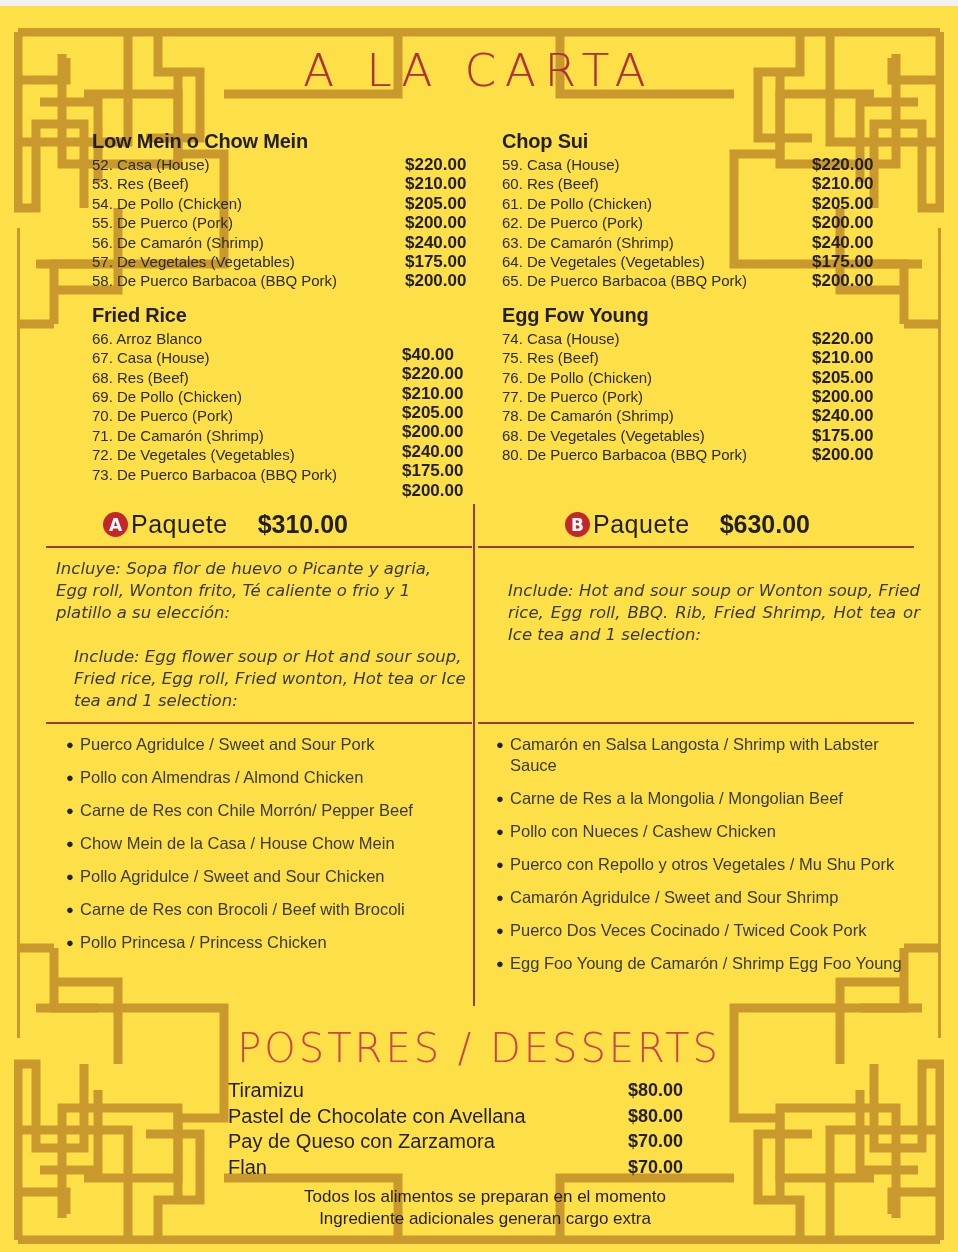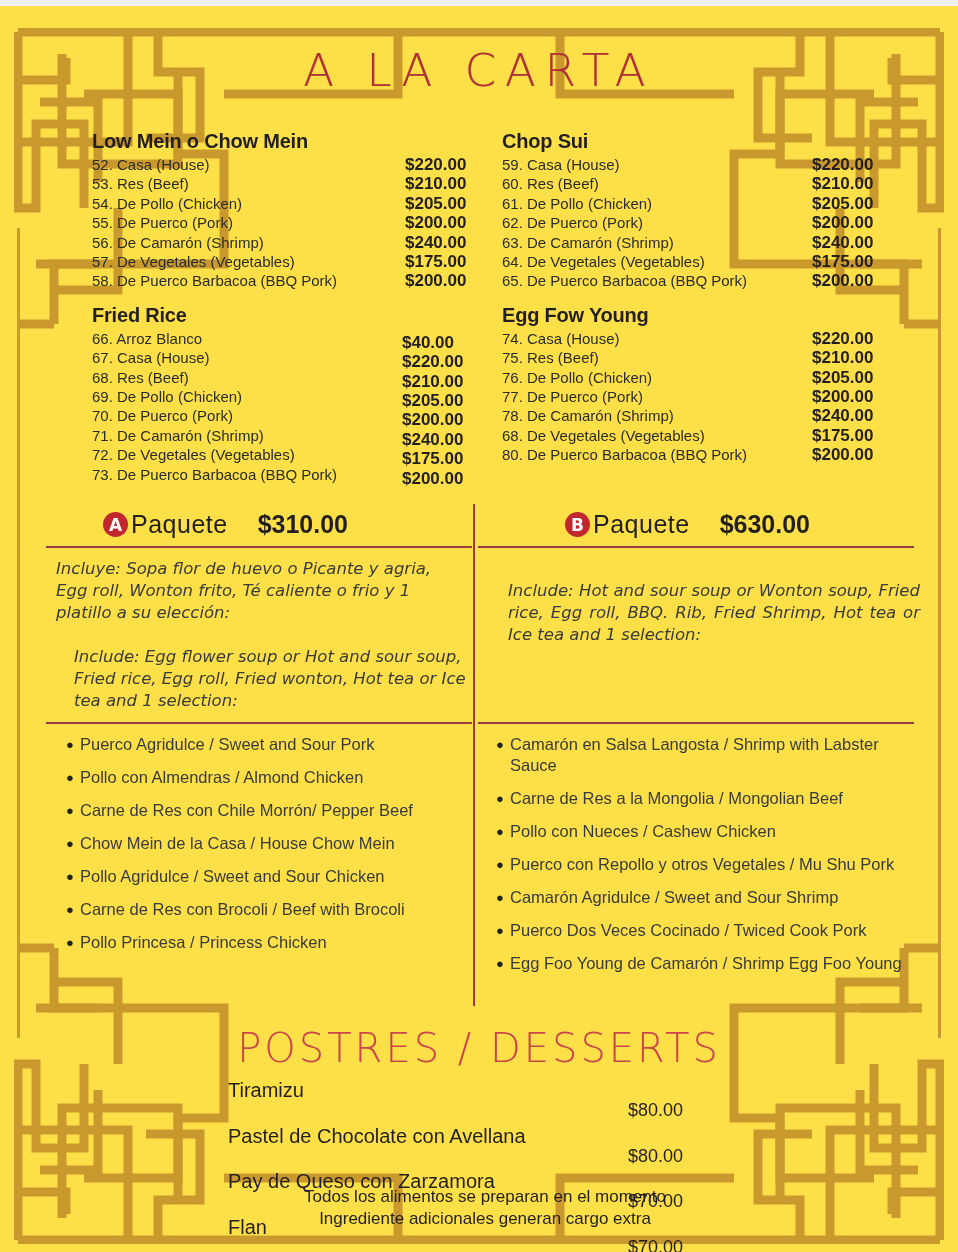--- a/index.html
+++ b/index.html
@@ -50,21 +50,21 @@
     font-size:15px;line-height:19.4px;
     white-space:nowrap;
     color:#2b2b2b;
   }
   .prices{position:absolute;top:0;font-size:17px;font-weight:bold;color:#231f20;line-height:19.4px;}
   .prices div{white-space:nowrap;}
 
   
   #lm-prices{left:313px;top:0px;}
   #cs-prices{left:310px;top:0px;}
-  #fr-prices{left:310px;top:4px;}
+  #fr-prices{left:310px;top:16px;}
   #efy-prices{left:310px;top:0px;}
 
   
   .packs{position:absolute;left:0;top:500px;width:958px;height:520px;}
   .rule{position:absolute;background:#9e3a3f;height:1.5px;}
   .vrule{position:absolute;background:#9e3a3f;width:1.5px;}
 
   .pkhead{position:absolute;display:flex;align-items:center;}
   .badge{
     width:25px;height:25px;border-radius:50%;
@@ -94,21 +94,21 @@
 
   
   .dess-title{
     position:absolute;left:0;right:0;top:1025px;text-align:center;
     color:#c9454b;font-size:40px;font-weight:300;letter-spacing:3px;
     font-family:"DejaVu Sans",sans-serif;
   }
   .dess{position:absolute;left:228px;top:1078px;width:480px;}
   .dess .row{display:flex;font-size:20px;line-height:25.5px;color:#231f20;}
   .dess .dname{width:400px;}
-  .dess .dprice{font-weight:normal;font-size:18px;margin-top:20px;}
+  .dess .dprice{font-weight:bold;font-size:18px;}
 
   .foot{
     position:absolute;left:0;right:0;top:1186px;text-align:center;
     font-size:17px;line-height:22px;font-weight:500;color:#231f20;padding-left:12px;
   }
 </style>
 </head>
 <body>
 
 <div class="page">

